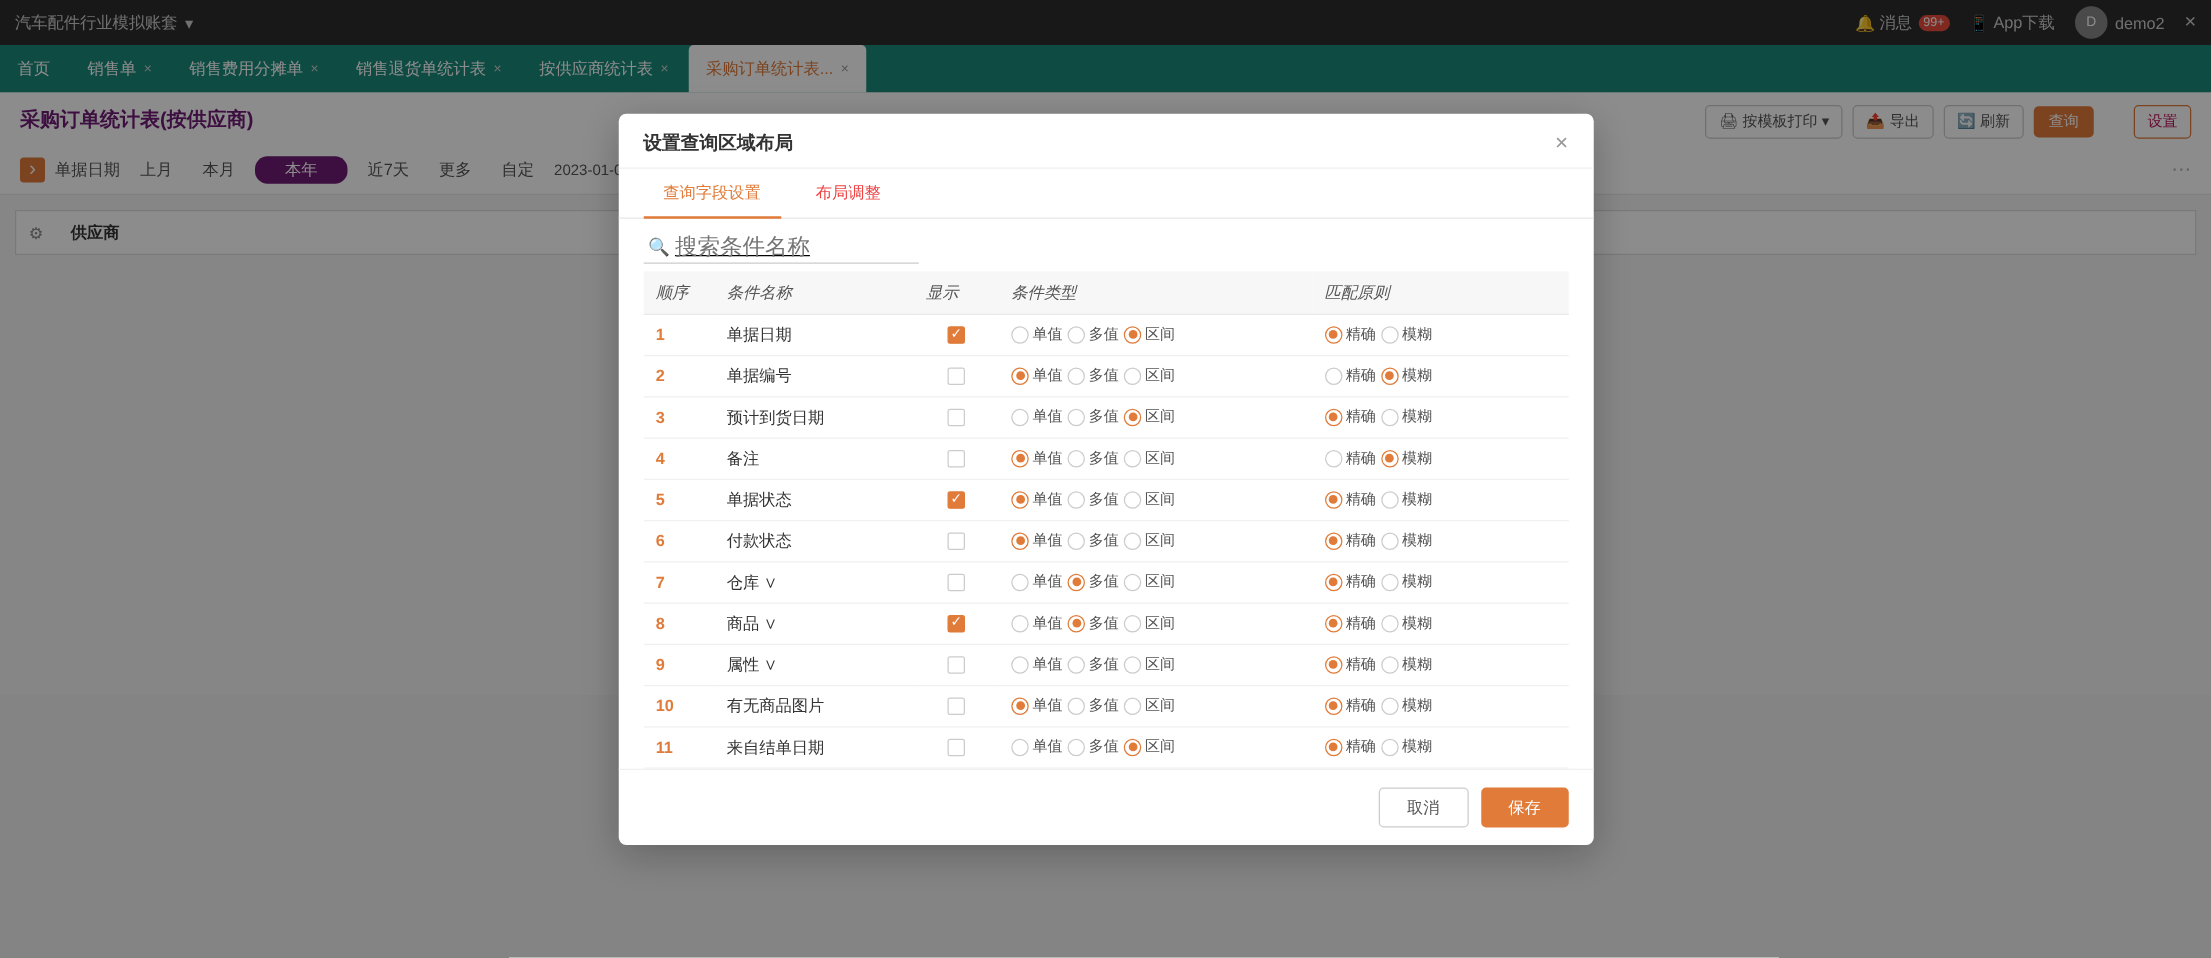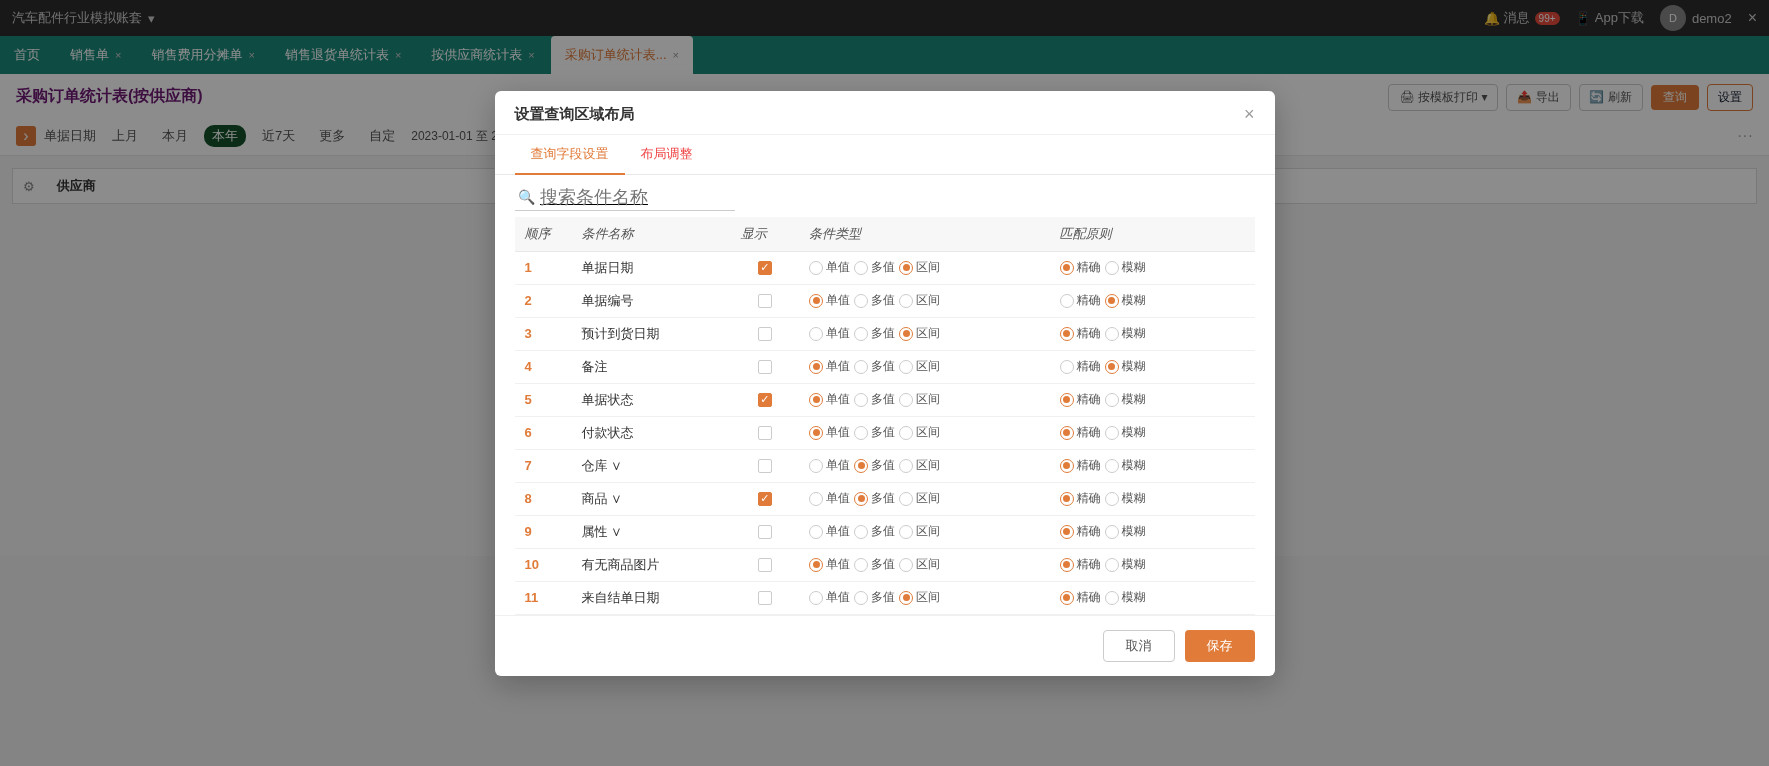--- a/index.html
+++ b/index.html
@@ -47,32 +47,32 @@
     
     .page-header {
       background: #fff;
       padding: 10px 16px 0 16px;
       border-bottom: 1px solid #e8e8e8;
     }
     .page-title { font-size: 16px; font-weight: bold; color: #701a75; margin-bottom: 8px; }
     .page-actions { display: flex; gap: 8px; align-items: center; justify-content: flex-end; margin-bottom: 6px; }
     .btn-outline { border: 1px solid #ccc; background: #fff; padding: 4px 10px; border-radius: 4px; cursor: pointer; font-size: 12px; color: #555; }
     .btn-orange { background: #e07b39; color: #fff; border: none; padding: 4px 12px; border-radius: 4px; cursor: pointer; font-size: 12px; }
-    .btn-white-orange { background: #fff; color: #0f172a; border: 1px solid #e07b39; padding: 4px 10px; border-radius: 4px; cursor: pointer; font-size: 12px; }
+    .btn-white-orange { background: #fff; color: #be185d; border: 1px solid #e07b39; padding: 4px 10px; border-radius: 4px; cursor: pointer; font-size: 12px; margin-left: 24px; }
 
     .filter-bar {
       display: flex;
       align-items: center;
       gap: 8px;
       padding: 8px 0;
       font-size: 13px;
     }
     .filter-label { color: #555; }
     .filter-btn { padding: 2px 8px; border: none; background: transparent; cursor: pointer; color: #555; border-radius: 3px; font-size: 13px; }
-    .filter-btn.active { background: #14532d; color: #fff; border-radius: 10px; padding: 2px 8px; }
+    .filter-btn.active { background: #701a75; color: #fff; border-radius: 10px; padding: 2px 24px; }
     .filter-date { color: #555; font-size: 12px; }
 
     
     .main-content {
       background: #f5f5f5;
       padding: 12px;
       min-height: 400px;
       position: relative;
     }
 
@@ -101,21 +101,21 @@
       display: flex;
       align-items: center;
       justify-content: space-between;
       padding: 14px 20px 10px 20px;
       border-bottom: 1px solid #f0f0f0;
     }
     .dialog-title { font-size: 15px; font-weight: bold; color: #333; }
     .dialog-close { cursor: pointer; color: #999; font-size: 18px; line-height: 1; }
     .dialog-tabs {
       display: flex;
-      gap: 0;
+      gap: 12px;
       padding: 0 20px;
       border-bottom: 1px solid #e8e8e8;
     }
     .dialog-tab {
       padding: 10px 16px;
       font-size: 13px;
       color: #ef4444;
       cursor: pointer;
       border-bottom: 2px solid transparent;
       margin-bottom: -1px;

